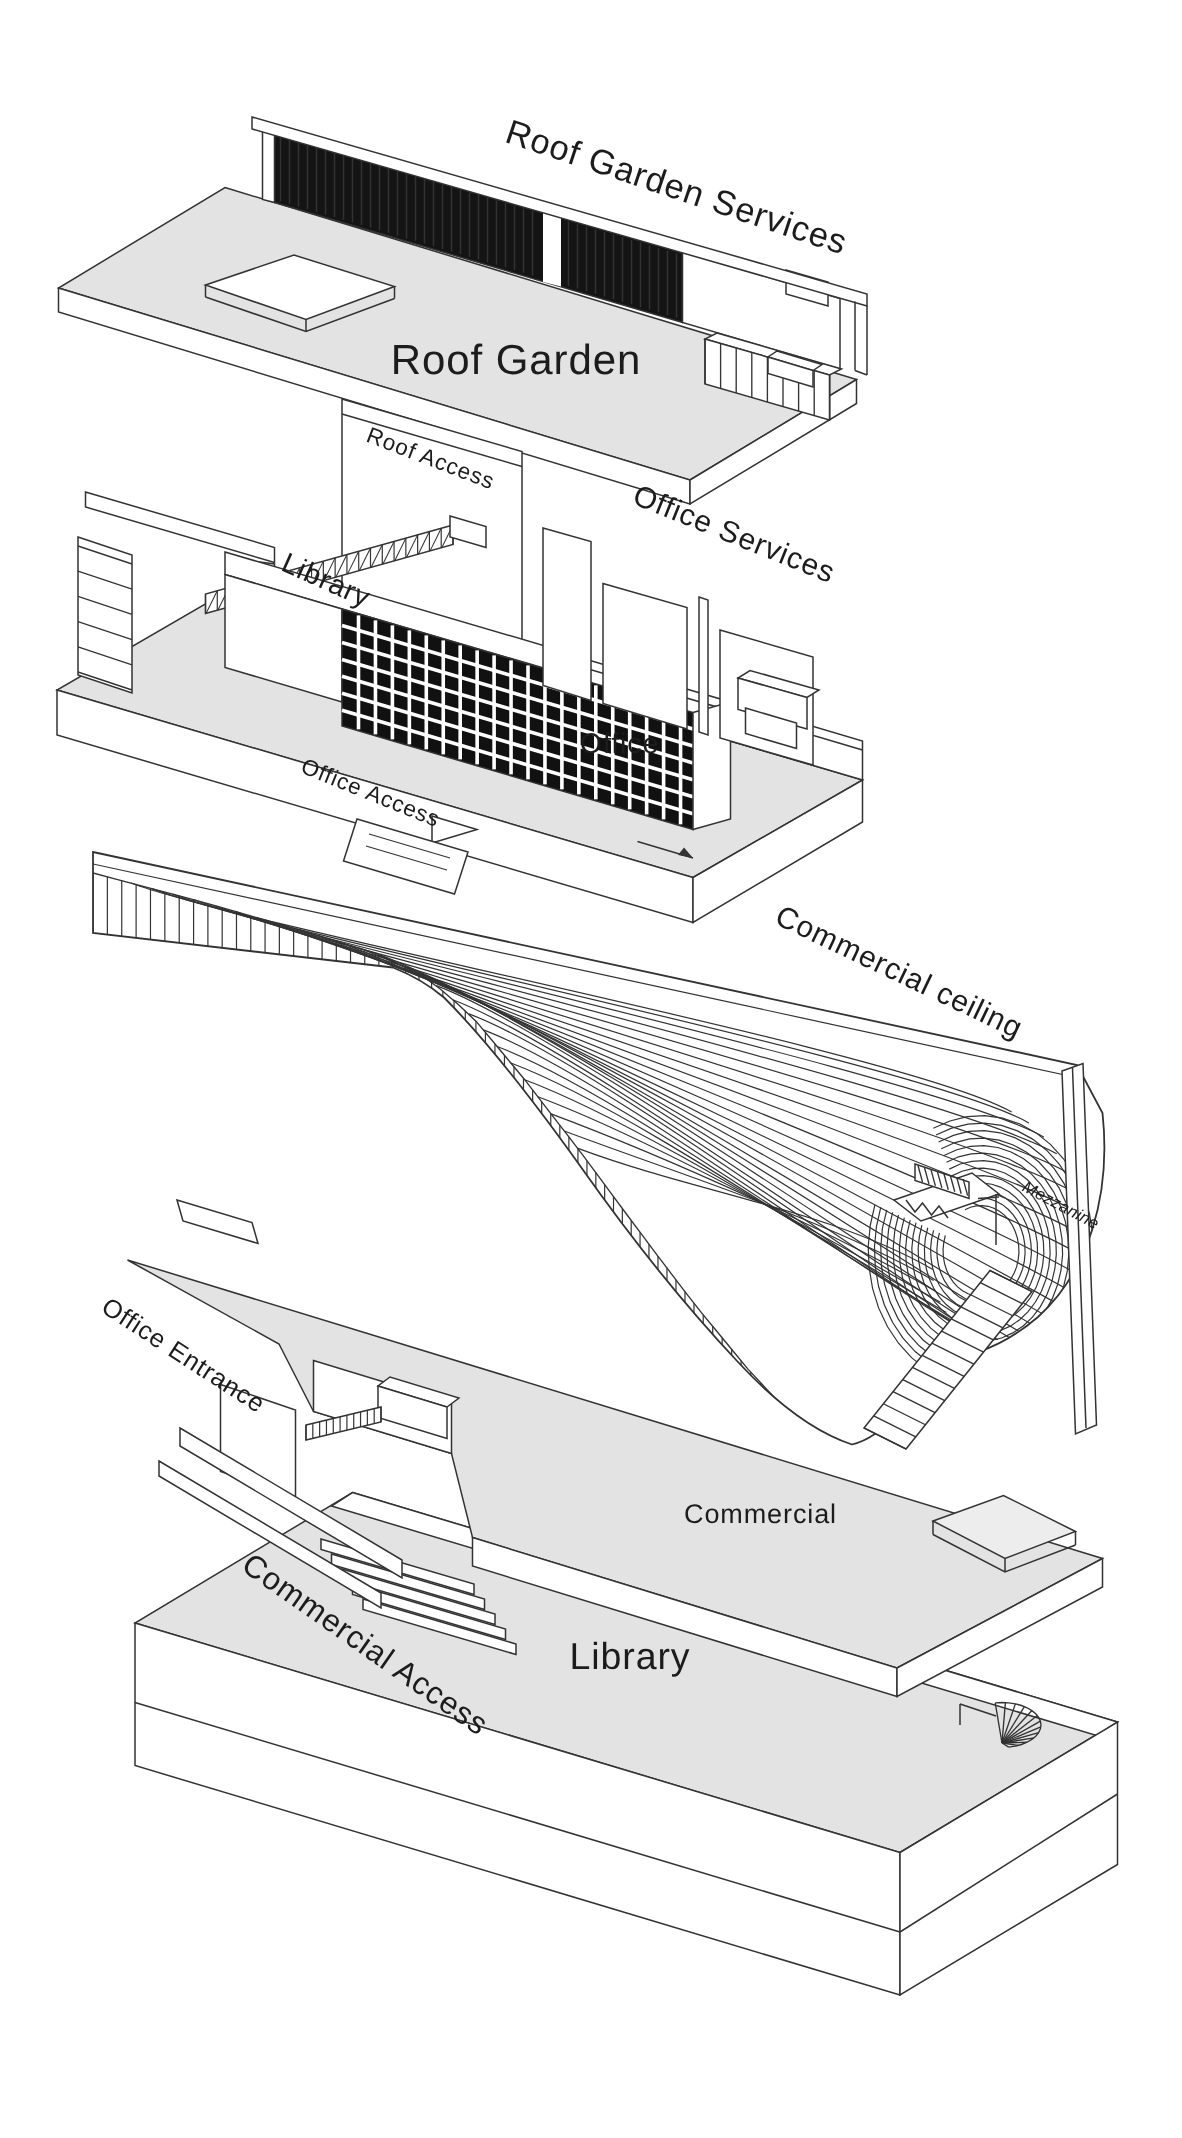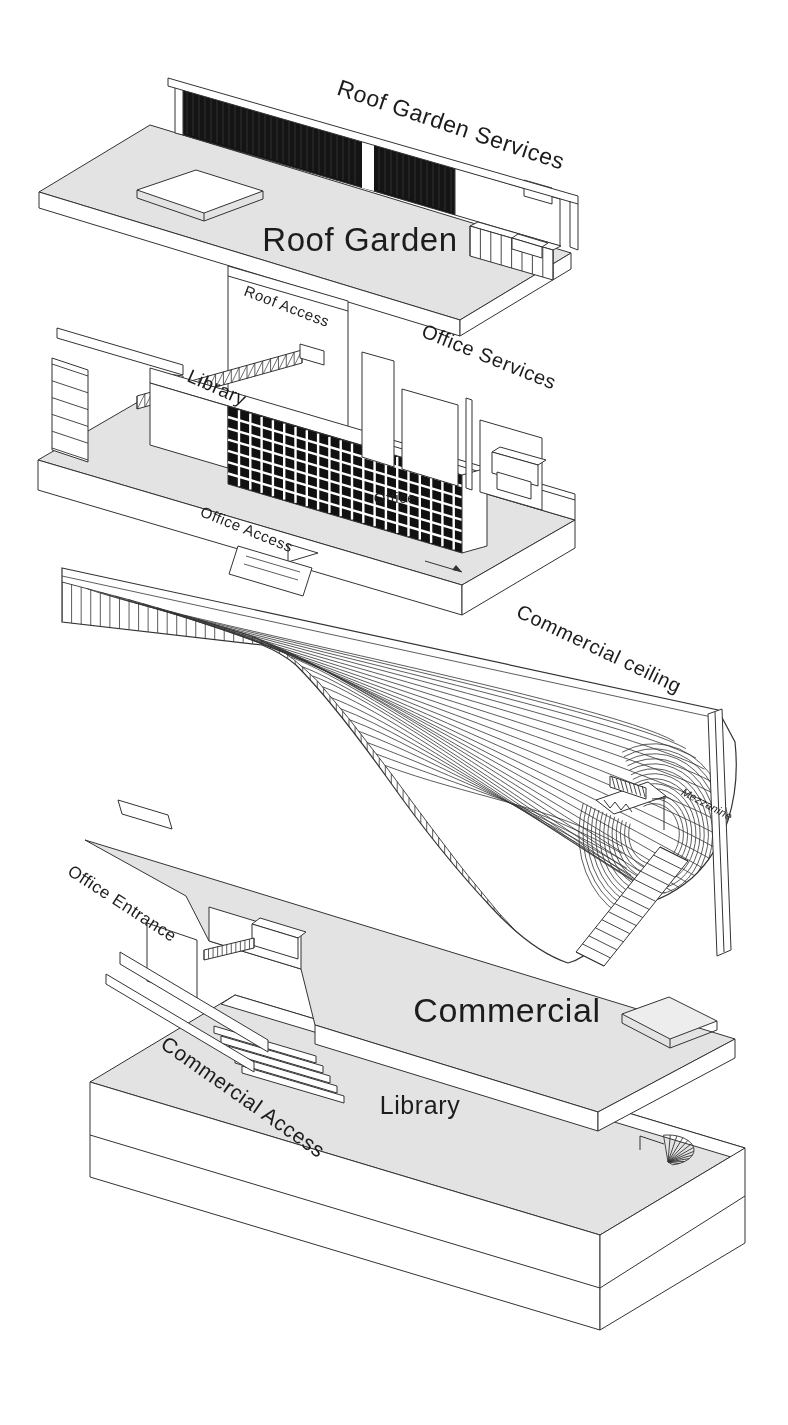--- a/index.html
+++ b/index.html
@@ -437,26 +437,26 @@
           <polygon points="235,1056 337,1086 337,1093 235,1063" fill="#fff" stroke="#333" stroke-width="1"></polygon>
           <polygon points="242,1066 344,1096 344,1103 242,1073" fill="#fff" stroke="#333" stroke-width="1"></polygon>
         </g>
 
     <polygon points="120,952 268,1040 268,1052 120,964" fill="#fff"></polygon>
     <polygon points="106,974 254,1062 254,1072 106,984" fill="#fff"></polygon>
   </g>
 </svg>
 
 <div class="lbl" style="left:451px;top:125px;--r:18.5deg;font-size:23px">Roof Garden Services</div>
-<div class="lbl" style="left:360px;top:240px;--r:0deg;font-size:33px">Roof Garden</div>
+<div class="lbl" style="left:344px;top:240px;--r:0deg;font-size:28px">Roof Garden</div>
 <div class="lbl" style="left:287px;top:306px;--r:21deg;font-size:15px">Roof Access</div>
 <div class="lbl" style="left:489px;top:357px;--r:22deg;font-size:20px">Office Services</div>
 <div class="lbl" style="left:217px;top:388px;--r:24deg;font-size:19px">Library</div>
-<div class="lbl" style="left:395px;top:497px;--r:0deg;font-size:15px">Office</div>
+<div class="lbl" style="left:413px;top:497px;--r:0deg;font-size:19px">Office</div>
 <div class="lbl" style="left:247px;top:529px;--r:22deg;font-size:15px">Office Access</div>
 <div class="lbl" style="left:599px;top:649px;--r:25.5deg;font-size:20px">Commercial ceiling</div>
 <div class="lbl it" style="left:707px;top:804px;--r:28deg;font-size:11px">Mezzanine</div>
 <div class="lbl" style="left:122px;top:904px;--r:33deg;font-size:17px">Office Entrance</div>
-<div class="lbl" style="left:507px;top:1010px;--r:0deg;font-size:34px">Commercial</div>
+<div class="lbl" style="left:507px;top:1010px;--r:0deg;font-size:18px">Commercial</div>
 <div class="lbl" style="left:420px;top:1105px;--r:0deg;font-size:25px">Library</div>
 <div class="lbl" style="left:243px;top:1097px;--r:35deg;font-size:21px">Commercial Access</div>
 
 </div>
 
 </body></html>

